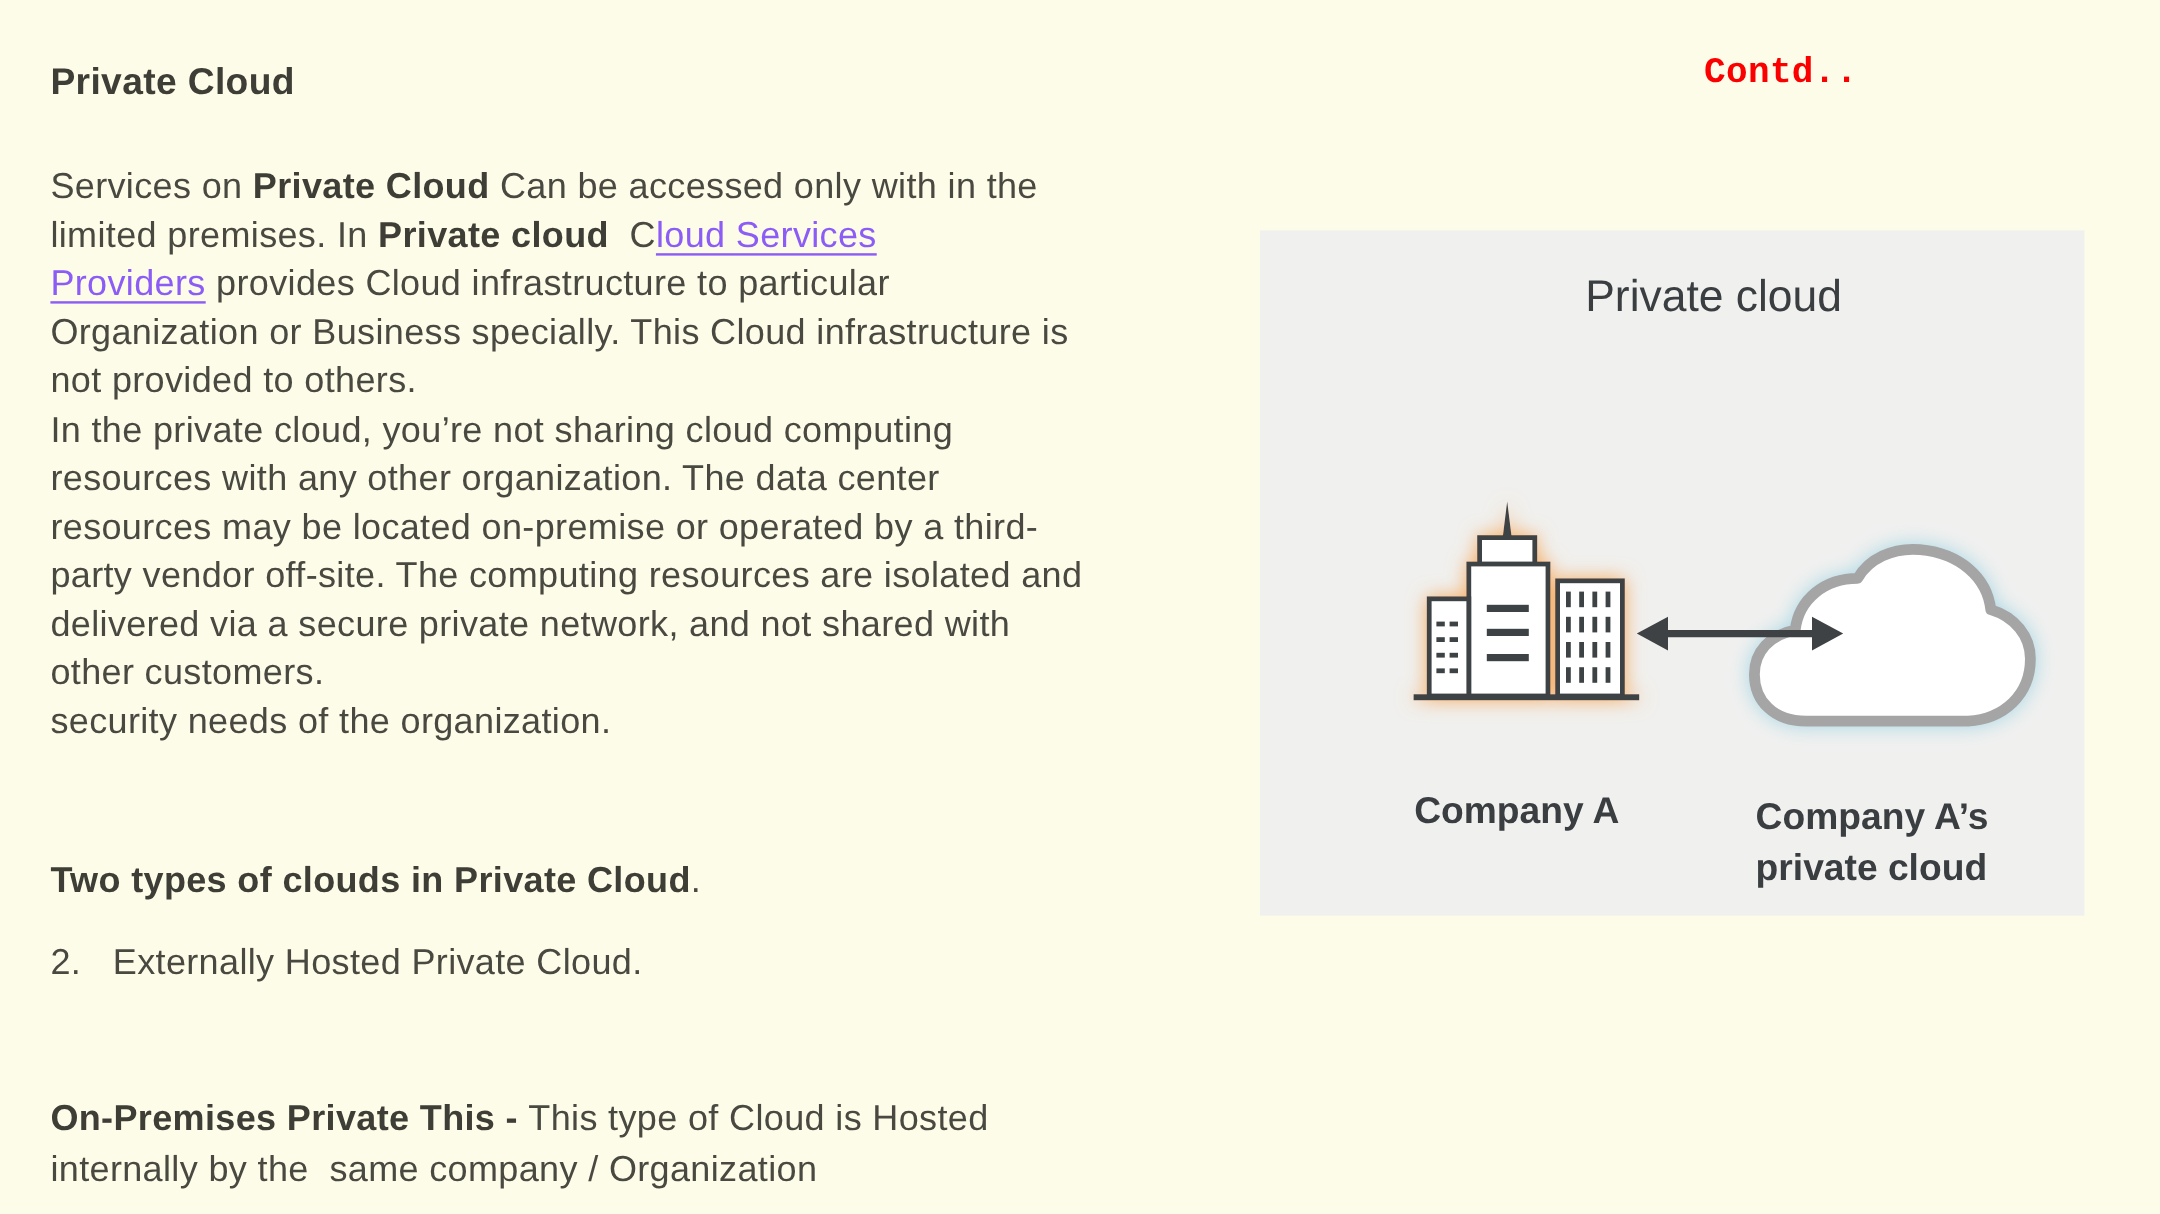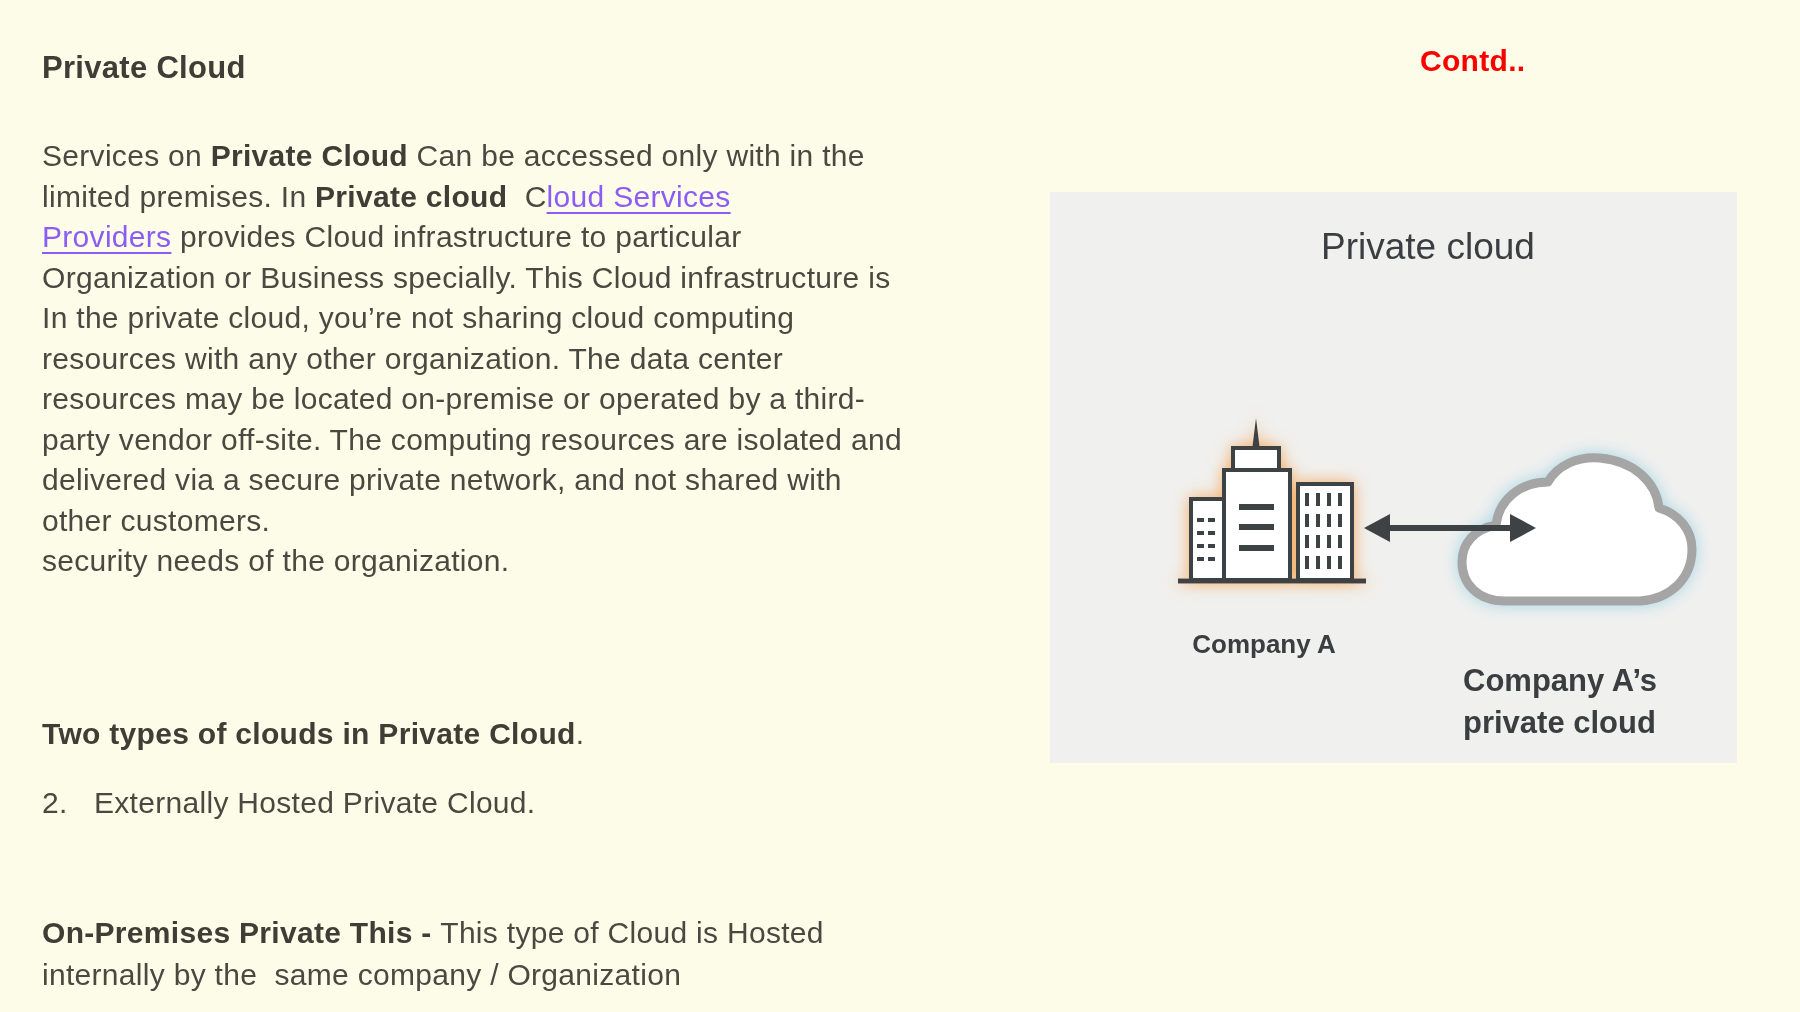--- a/index.html
+++ b/index.html
@@ -12,21 +12,21 @@
   .tline{white-space:pre;}
   .seg-n{font-weight:normal;}
   .seg-b{font-weight:bold;color:#3E3D36;}
   .seg-l{color:#8b5cf6;text-decoration:underline;text-underline-offset:5px;text-decoration-thickness:2px;cursor:pointer;}
   h1.page-title{
     position:absolute;left:42px;top:50px;margin:0;
     font-size:31px;font-weight:bold;color:#3E3D36;letter-spacing:0.3px;
   }
   .contd{
     position:absolute;left:1420px;top:44px;
-    font-size:30px;font-weight:bold;color:#FB0000;letter-spacing:0.3px;
+    font-size:30px;font-weight:bold;color:#FB0000;letter-spacing:0.3px;font-family:Liberation Mono, monospace;
   }
   .para1{
     position:absolute;left:42px;top:136px;
     font-size:30px;line-height:40.5px;letter-spacing:0.3px;
   }
   .subhead{
     position:absolute;left:42px;top:706px;
     font-size:30px;line-height:36px;letter-spacing:0.3px;margin-top:10px;
   }
   .plist{
@@ -42,40 +42,41 @@
     position:absolute;left:1050px;top:192px;width:687px;height:571px;
     background:#F0F0EF;
   }
   .fig-svg{position:absolute;left:0;top:0;}
   .fig-title{
     position:absolute;left:228px;top:34px;width:300px;text-align:center;
     font-size:37px;color:#3A3E41;
   }
   .fig-label{font-weight:bold;color:#3A3E41;}
   .company-a{
-    position:absolute;left:114px;top:437px;width:200px;text-align:center;
-    font-size:26px;
+    position:absolute;left:114px;top:466px;width:200px;text-align:center;
+    font-size:31px;
   }
   .cloud-label{
     position:absolute;left:413px;top:432px;width:220px;text-align:left;
     font-size:31px;line-height:42px;margin-top:36px;
   }
 </style>
 </head>
 <body>
 
 <h1 class="page-title">Private Cloud</h1>
 
 <div class="contd">Contd..</div>
 
 <div class="para1">
     <div class="tline"><span class="seg-n">Services on </span><span class="seg-b">Private Cloud</span><span class="seg-n"> Can be accessed only with in the</span></div>
     <div class="tline"><span class="seg-n">limited premises. In </span><span class="seg-b">Private cloud</span><span class="seg-n">  C</span><span class="seg-l">loud Services</span></div>
     <div class="tline"><span class="seg-l">Providers</span><span class="seg-n"> provides Cloud infrastructure to particular</span></div>
     <div class="tline"><span class="seg-n">Organization or Business specially. This Cloud infrastructure is</span></div>
+    <div class="tline"><span class="seg-n">not provided to others.</span></div>
     <div class="tline"><span class="seg-n">In the private cloud, you’re not sharing cloud computing</span></div>
     <div class="tline"><span class="seg-n">resources with any other organization. The data center</span></div>
     <div class="tline"><span class="seg-n">resources may be located on-premise or operated by a third-</span></div>
     <div class="tline"><span class="seg-n">party vendor off-site. The computing resources are isolated and</span></div>
     <div class="tline"><span class="seg-n">delivered via a secure private network, and not shared with</span></div>
     <div class="tline"><span class="seg-n">other customers.</span></div>
     <div class="tline"><span class="seg-n">security needs of the organization.</span></div>
   </div>
 
 <div class="subhead">

